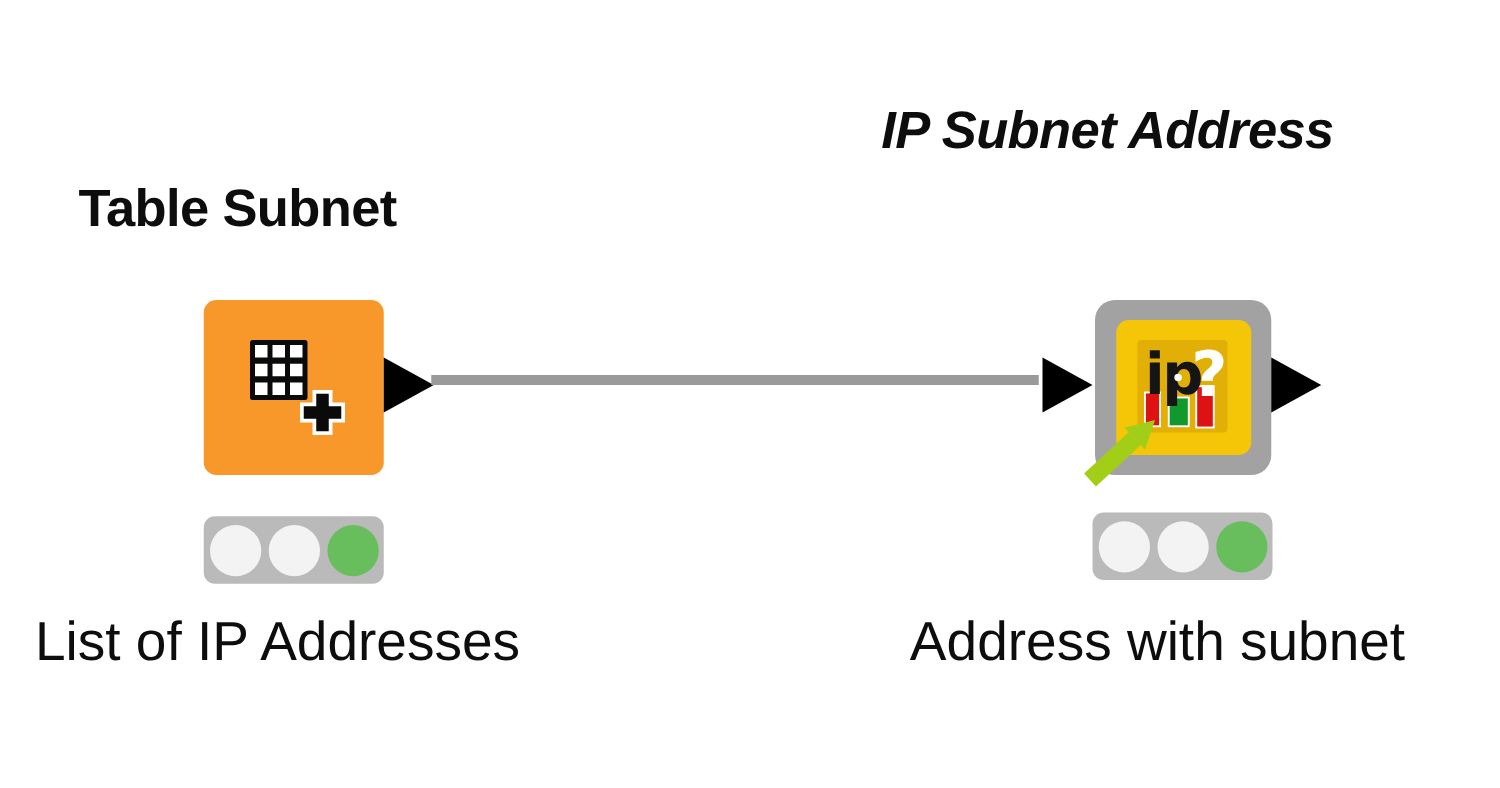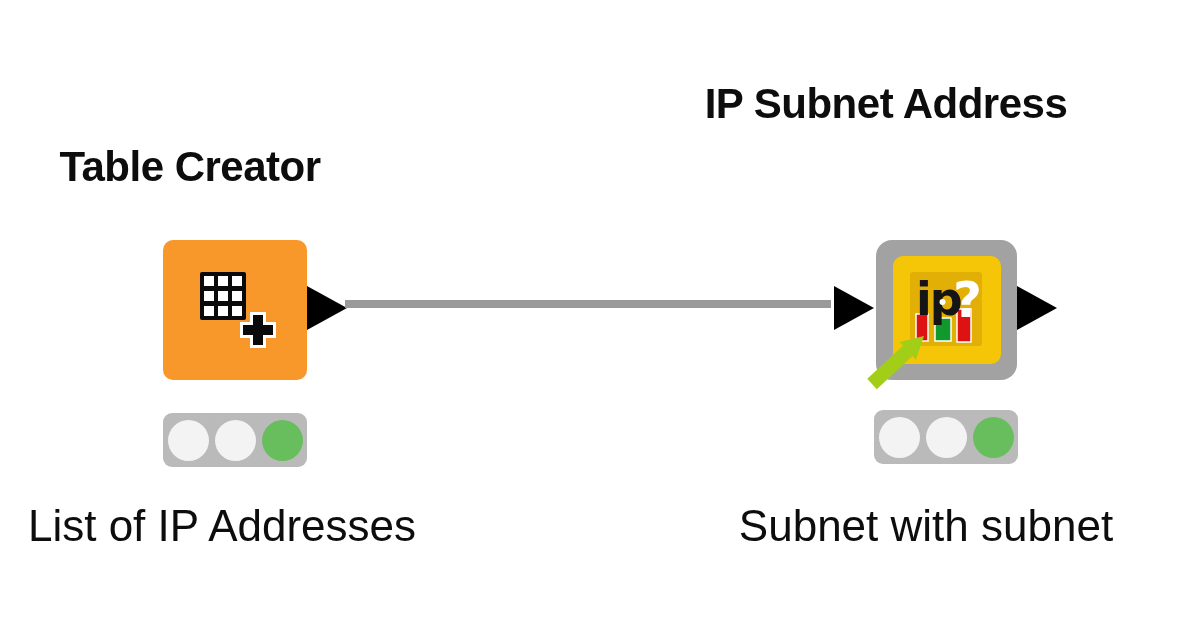--- a/index.html
+++ b/index.html
@@ -21,21 +21,20 @@
     color:var(--text-black,#0d0d0d);
   }
   .node-title.two-line{line-height:64px;}
   .node-annotation{
     position:absolute;
     text-align:center;
     font-weight:400;
     font-size:44px;
     line-height:52px;
     color:var(--text-black,#0d0d0d);
-    margin-top:12px;
   }
   .node-body{
     position:absolute;
     border-radius:10px;
   }
   .node-body.orange{
     left:163px;top:240px;width:144px;height:140px;
     background:var(--node-orange,#F8982B);
   }
   .node-frame{
@@ -87,21 +86,21 @@
   .ip-text{font-family:"DejaVu Sans",sans-serif;font-weight:700;font-size:46px;fill:#151515;letter-spacing:-2px;}
   .q-text{font-family:"DejaVu Sans",sans-serif;font-weight:700;font-size:50px;fill:#ffffff;}
   .arrow-green{fill:var(--arrow-green,#A3CE17);}
   .arrow-shaft{stroke:var(--arrow-green,#A3CE17);stroke-width:14;}
 </style>
 </head>
 <body>
 
 <div id="canvas">
 
-  <div class="node-title" style="left:20px;top:144px;width:340px;">Table Creator</div>
+  <div class="node-title" style="left:20px;top:144px;width:340px;">Table Subnet</div>
 
   <div class="node-body orange"></div>
 
   <svg class="icon-svg" style="left:196px;top:268px;" width="84" height="84" viewBox="0 0 84 84">
     <g>
       <rect x="4" y="4" width="46" height="48" rx="2" fill="#0a0a0a"></rect>
       <rect x="8" y="8" width="10" height="10" fill="#ffffff"></rect>
       <rect x="22" y="8" width="10" height="10" fill="#ffffff"></rect>
       <rect x="36" y="8" width="10" height="10" fill="#ffffff"></rect>
       <rect x="8" y="23" width="10" height="10" fill="#ffffff"></rect>
@@ -124,21 +123,21 @@
   <div class="traffic" style="left:163px;top:413px;">
     <div class="light"></div>
     <div class="light"></div>
     <div class="light on"></div>
   </div>
 
   <div class="node-annotation" style="left:22px;top:488px;width:400px;">List of IP Addresses</div>
 
   <div class="edge"></div>
 
-  <div class="node-title two-line" style="left:686px;top:72px;width:400px;">
+  <div class="node-title two-line" style="left:686px;top:72px;width:400px;font-style:italic;">
     <div>IP Subnet Address</div>
   </div>
 
   <div class="port" style="left:834px;top:286px;"></div>
 
   <div class="node-frame"></div>
   <div class="node-yellow"></div>
   <div class="icon-gold-bg"></div>
 
   <svg class="icon-svg" style="left:905px;top:265px;" width="80" height="85" viewBox="0 0 80 85">
@@ -158,15 +157,15 @@
   </svg>
 
   <div class="port" style="left:1017px;top:286px;"></div>
 
   <div class="traffic" style="left:874px;top:410px;">
     <div class="light"></div>
     <div class="light"></div>
     <div class="light on"></div>
   </div>
 
-  <div class="node-annotation" style="left:726px;top:488px;width:400px;">Subnet with subnet</div>
+  <div class="node-annotation" style="left:726px;top:488px;width:400px;">Address with subnet</div>
 
 </div>
 
 </body></html>

